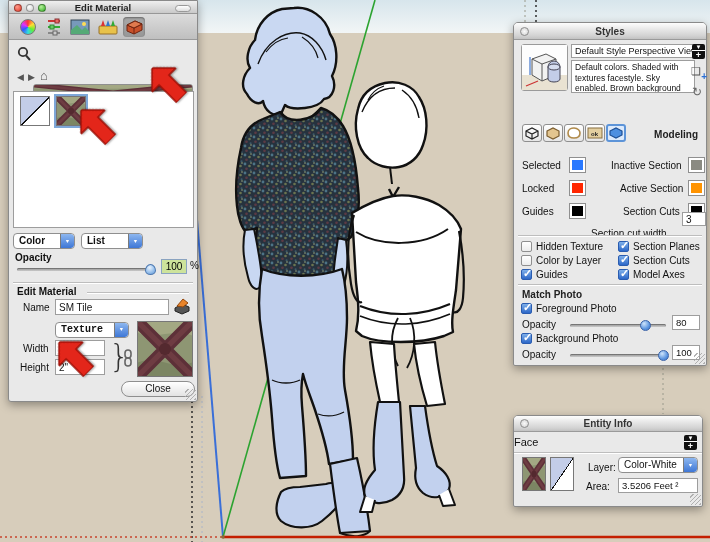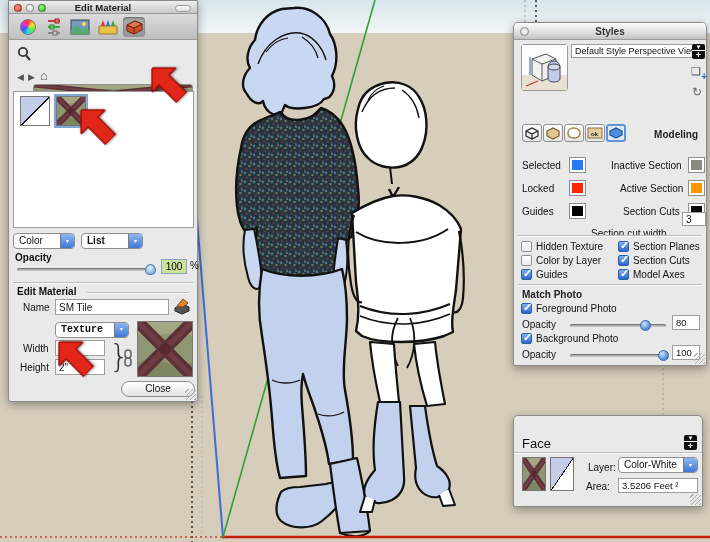--- a/index.html
+++ b/index.html
@@ -134,21 +134,21 @@
               border-radius:3px; background:linear-gradient(#fff,#e6e6e6); }
   .stylebtn.sel { border:2px solid #5d94d8; background:#dceafc; }
   #st-modeling { right:8px; top:106px; font-weight:bold; color:#222; }
   .cs-lbl { font-size:10px; }
   .cut-field { left:168px; top:189px; width:24px; height:14px; }
   .cbl { font-size:10px; color:#111; }
   #mp-title { left:8px; top:266px; font-weight:bold; color:#222;text-align:right; }
 
   
   #ei { left:513px; top:415px; width:190px; height:92px; }
-  #ei-face { left:8px; top:20px; font-size:13px; }
+  #ei-face { left:0; top:20px; font-size:11px; }
   #ei-detach { left:170px; top:19px; }
   #ei-hr { left:0; right:0; top:36px; }
   .ei-swatch { position:absolute; top:41px; width:24px; height:34px; border:1px solid #777; background:#fff; }
   #ei-sw-front { left:8px; }
   #ei-sw-back  { left:36px; background:linear-gradient(to bottom right,#c3cde8 49.5%, #111 49.5%, #111 52%, #fff 52%); }
   #ei-layer-dd { left:104px; top:41px; width:80px; height:16px; }
   #ei-area     { left:104px; top:62px; width:80px; height:15px; font-size:9.5px; }
 </style>
 </head>
 <body>
@@ -325,21 +325,21 @@
     <div id="em-swatcharea">
       <span class="matswatch" id="sw-default"></span>
       <span class="matswatch" id="sw-tile">
         <svg width="28" height="28" viewBox="0 0 40 40">
             <use href="#smtile"></use>
           </svg>
       </span>
     </div>
 
     <span class="dd" id="em-colorbtn">
-      <b style="font-weight:normal">Color</b>
+      <b style="font-weight:bold">Color</b>
       <span class="ddcap">
           <span class="ud" style="line-height:14px">▼</span>
         </span>
     </span>
     <span class="dd" id="em-listbtn">
       <b style="font-weight:bold">List</b>
       <span class="ddcap">
           <span class="ud" style="line-height:14px">▼</span>
         </span>
     </span>
@@ -414,20 +414,21 @@
           <rect y="30" width="45" height="15" fill="#e9e2d2"></rect>
           <path d="M10 14 L24 9 L34 14 L34 30 L20 36 L10 30 Z" fill="#f2f2f2" stroke="#555"></path>
           <path d="M10 14 L20 19 L34 14 M20 19 L20 36" fill="none" stroke="#555"></path>
           <path d="M26 22 a6 6 0 0 1 12 0 l0 12 a6 3 0 0 1 -12 0 Z" fill="#c3cde8" stroke="#445"></path>
           <ellipse cx="32" cy="22" rx="6" ry="3" fill="#d6ddf0" stroke="#445"></ellipse>
           <line x1="4" y1="41" x2="16" y2="36" stroke="#c33" stroke-width="1.2"></line>
           <line x1="8" y1="12" x2="8" y2="30" stroke="#47c" stroke-width="1.2"></line>
         </svg>
     </span>
     <span class="field" id="st-name">Default Style Perspective View</span>
+    <span class="field" id="st-desc">Default colors.  Shaded with textures facestyle.  Sky enabled.  Brown background</span>
     <span class="mini-detach" id="st-detach">
         <span class="a1">▼</span>
         <span class="a2">+</span>
       </span>
     <span id="st-new">❏</span>
     <span id="st-refresh">↻</span>
 
 
     <span class="stylebtn" style="left:8px">
       <svg width="18" height="16">
@@ -518,20 +519,24 @@
     <span class="lbl" style="left:8px;top:326px">Opacity</span>
     <span class="slider-track" style="left:56px;top:331px;width:96px">
       <span class="slider-thumb" style="left:88px"></span>
     </span>
     <input class="field" style="left: 158px; top: 322px; width: 28px; height: 15px; font-size: 9.5px;" value="100">
 
     <span class="grip"></span>
   </div>
 
   <div id="ei" class="panel">
+    <div class="titlebar" style="height:16px;line-height:16px">
+      <span class="closebtn" style="top:3px"></span>
+      <span>Entity Info</span>
+    </div>
     <span class="lbl" id="ei-face">Face</span>
     <span class="mini-detach" id="ei-detach" style="position:absolute">
         <span class="a1">▼</span>
         <span class="a2">+</span>
       </span>
     <span class="hr" id="ei-hr"></span>
 
     <span class="ei-swatch" id="ei-sw-front">
       <svg width="22" height="32" viewBox="0 0 40 40" preserveAspectRatio="none">
           <use href="#smtile"></use>

